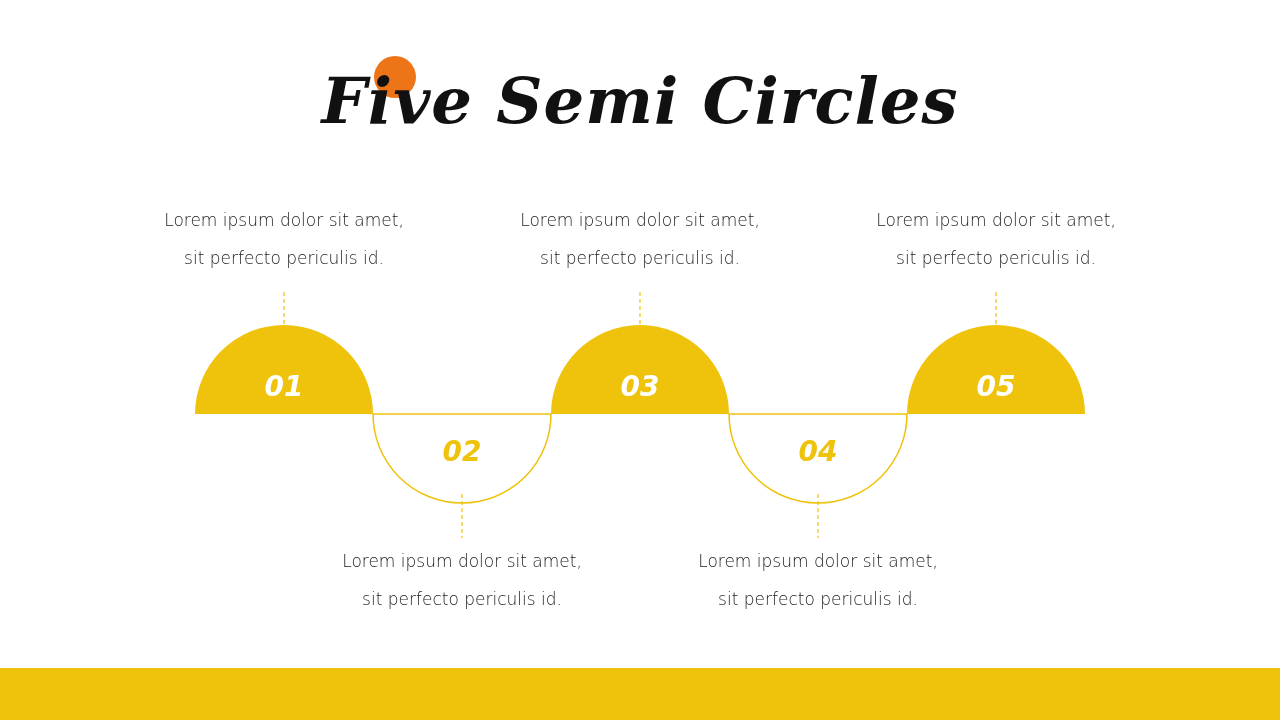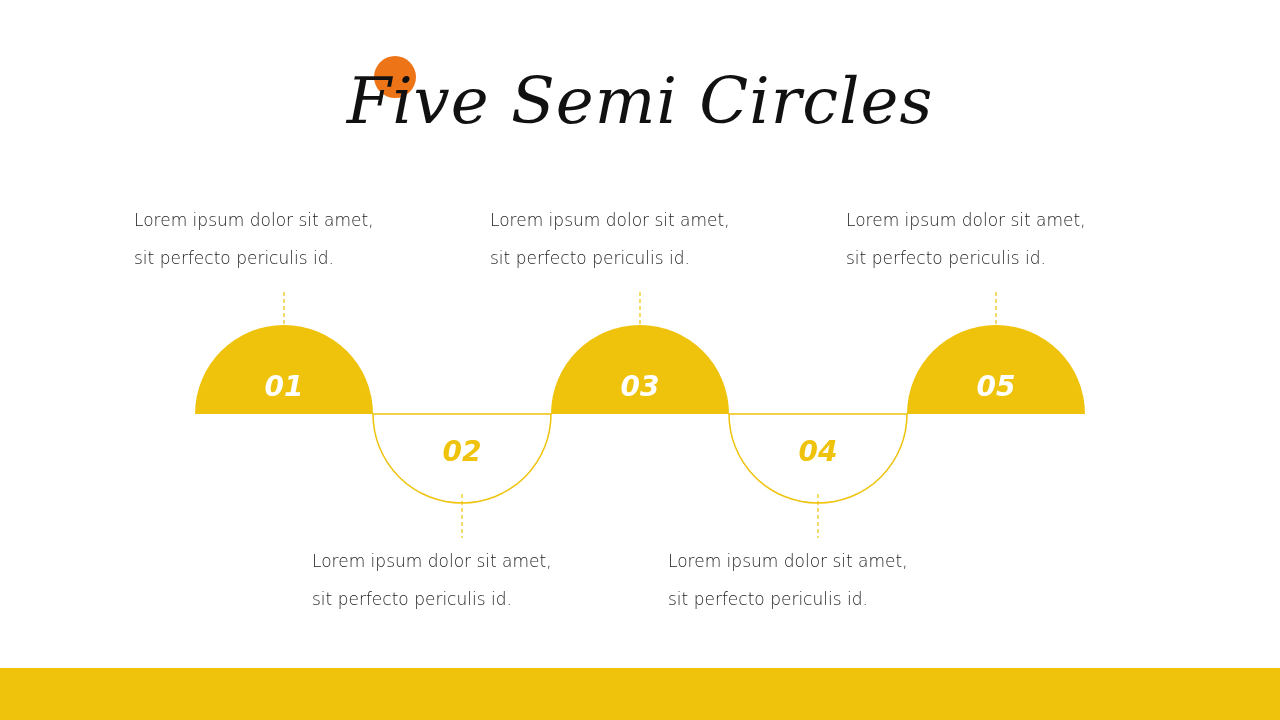--- a/index.html
+++ b/index.html
@@ -1,23 +1,23 @@
 <!DOCTYPE html>
 <html><head>
 <meta charset="utf-8">
 <style>
   html, body { margin:0; padding:0; }
   body { width:1280px; height:720px; position:relative; background:#ffffff; overflow:hidden;
          font-family:"Liberation Sans", sans-serif; }
   .title-dot { position:absolute; left:374px; top:56px; width:42px; height:42px; border-radius:50%; background:#ee7418; }
   .title { position:absolute; left:0; top:56px; width:1280px; text-align:center;
-           font-family:"DejaVu Serif", serif; font-style:italic; font-weight:normal;
+           font-family:"DejaVu Serif", serif; font-style:italic; font-weight:bold;
            font-size:64px; line-height:90px; color:#111111; letter-spacing:1px; }
   .diagram { position:absolute; left:0; top:0; width:1280px; height:720px; }
-  .caption { position:absolute; width:300px; color:#222222;
+  .caption { position:absolute; width:300px; text-align:center; color:#222222;
              font-family:"DejaVu Sans", sans-serif; font-size:17px; line-height:38px; font-weight:300; }
   .num { font-family:"DejaVu Sans", sans-serif; font-style:italic; font-weight:bold; font-size:28px; }
   .footer-bar { position:absolute; left:0; top:668px; width:1280px; height:52px; background:#efc20b; }
 </style>
 </head>
 <body>
 
 <div class="title-dot"></div>
 <div class="title">Five Semi Circles</div>
 

